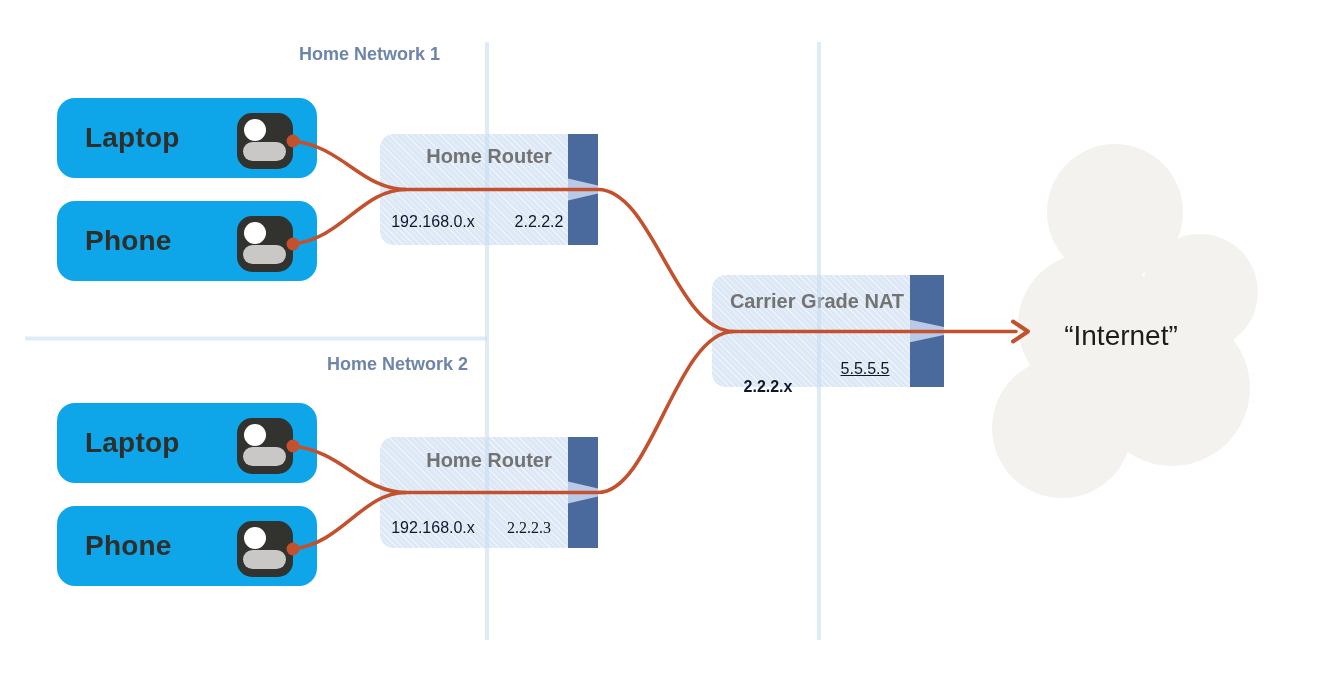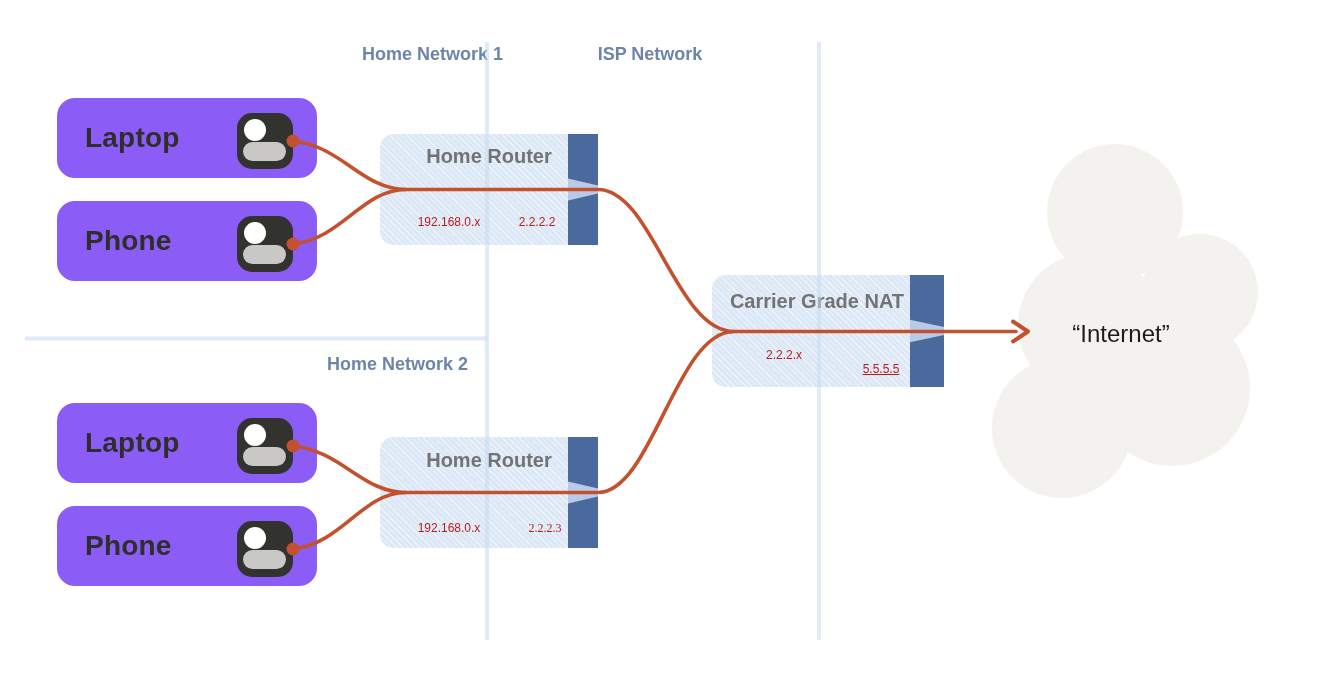--- a/index.html
+++ b/index.html
@@ -2,57 +2,56 @@
 <html><head>
 <meta charset="utf-8">
 <style>
   html,body{margin:0;padding:0;background:#ffffff;}
   .canvas{position:relative;width:1320px;height:679px;background:#ffffff;
           font-family:"Liberation Sans",sans-serif;overflow:hidden;}
   .layer{position:absolute;left:0;top:0;pointer-events:none;}
 
   .section-label{position:absolute;font-weight:bold;font-size:18px;color:#6e85ab;white-space:nowrap;}
 
-  .device{position:absolute;width:260px;height:80px;background:#8b5cf6;border-radius:18px;}
+  .device{position:absolute;width:260px;height:80px;background:#0ea5e9;border-radius:18px;}
   .device-label{position:absolute;left:28px;top:50%;transform:translateY(-50%);
                 font-size:28px;font-weight:bold;color:#2e2e2b;letter-spacing:.2px;}
   .device-icon{position:absolute;left:180px;top:15px;width:56px;height:56px;
                background:#32322f;border-radius:15px;}
   .di-circle{position:absolute;left:7px;top:6px;width:22px;height:22px;background:#ffffff;border-radius:50%;}
   .di-pill{position:absolute;left:6px;top:29px;width:43px;height:19px;background:#c9c8c6;border-radius:10px;}
 
   .node{position:absolute;}
   .node-body{position:absolute;left:0;top:0;bottom:0;background-color:#dce8f5;
              border-radius:14px 0 0 14px;
              background-image:repeating-linear-gradient(45deg,rgba(255,255,255,.5) 0 1px,transparent 1px 4px);}
   .node-bar{position:absolute;top:0;bottom:0;background:#4a6a9e;}
   .node-wedge{position:absolute;left:0;top:0;width:100%;height:100%;background:#b9c9e8;
               clip-path:polygon(0 40%,100% 46.5%,100% 53.5%,0 60%);}
   .node-title{position:absolute;font-size:20px;font-weight:bold;color:#737373;text-align:center;white-space:nowrap;line-height:24px;}
-  .node-ip{position:absolute;font-size:12px;color:#b91c1c;text-align:center;white-space:nowrap;line-height:24px;padding-left:16px;}
+  .node-ip{position:absolute;font-size:16px;color:#0f172a;text-align:center;white-space:nowrap;line-height:24px;}
 
-  .internet-label{position:absolute;font-size:24px;color:#1c1c1a;text-align:center;white-space:nowrap;}
+  .internet-label{position:absolute;font-size:28px;color:#1c1c1a;text-align:center;white-space:nowrap;}
 </style>
 </head>
 <body>
 
 <div class="canvas">
 
   <svg class="layer" width="1320" height="679">
     <g fill="#f4f2ef">
       <circle cx="1115" cy="212" r="68"></circle>
       <circle cx="1200" cy="292" r="58"></circle>
       <circle cx="1090" cy="325" r="72"></circle>
       <circle cx="1172" cy="388" r="78"></circle>
       <circle cx="1062" cy="428" r="70"></circle>
     </g>
   </svg>
 
-  <div class="section-label" style="right:817px;top:44px;">Home Network 1</div>
-  <div class="section-label" style="left:560px;top:44px;width:180px;text-align:center;">ISP Network</div>
+  <div class="section-label" style="right:880px;top:44px;">Home Network 1</div>
   <div class="section-label" style="right:852px;top:354px;margin-left:20px;">Home Network 2</div>
 
   <div class="device" style="left:57px;top:98px;">
     <span class="device-label">Laptop</span>
     <span class="device-icon">
       <span class="di-circle"></span>
       <span class="di-pill"></span>
     </span>
   </div>
   <div class="device" style="left:57px;top:201px;">
@@ -77,40 +76,40 @@
     </span>
   </div>
 
   <div class="node" style="left:380px;top:134px;width:218px;height:111px;">
     <div class="node-body" style="width:188px;"></div>
     <div class="node-bar" style="left:188px;width:30px;">
       <div class="node-wedge"></div>
     </div>
     <div class="node-title" style="left:0;width:218px;top:10px;">Home Router</div>
     <div class="node-ip" style="left:0;width:106px;top:76px;">192.168.0.x</div>
-    <div class="node-ip" style="left:102px;width:78px;top:76px;">2.2.2.2</div>
+    <div class="node-ip" style="left:120px;width:78px;top:76px;">2.2.2.2</div>
   </div>
 
   <div class="node" style="left:380px;top:437px;width:218px;height:111px;">
     <div class="node-body" style="width:188px;"></div>
     <div class="node-bar" style="left:188px;width:30px;">
       <div class="node-wedge"></div>
     </div>
     <div class="node-title" style="left:0;width:218px;top:11px;">Home Router</div>
     <div class="node-ip" style="left:0;width:106px;top:79px;">192.168.0.x</div>
     <div class="node-ip" style="left:110px;width:78px;top:79px;font-family:Liberation Serif, serif;">2.2.2.3</div>
   </div>
 
   <div class="node" style="left:712px;top:275px;width:232px;height:112px;">
     <div class="node-body" style="width:198px;"></div>
     <div class="node-bar" style="left:198px;width:34px;">
       <div class="node-wedge"></div>
     </div>
     <div class="node-title" style="left:0;width:210px;top:14px;">Carrier Grade NAT</div>
-    <div class="node-ip" style="left:0;width:112px;top:68px;">2.2.2.x</div>
+    <div class="node-ip" style="left:0;width:112px;top:100px;font-weight:bold;">2.2.2.x</div>
     <div class="node-ip" style="left:110px;width:86px;top:82px;text-decoration:underline;">5.5.5.5</div>
   </div>
 
   <div class="internet-label" style="left:1038px;top:320px;width:166px;">“Internet”</div>
 
   <svg class="layer" width="1320" height="679">
 
     <g stroke="rgba(199,219,240,0.55)" stroke-width="4">
       <line x1="487" y1="42" x2="487" y2="640"></line>
       <line x1="819" y1="42" x2="819" y2="640"></line>

